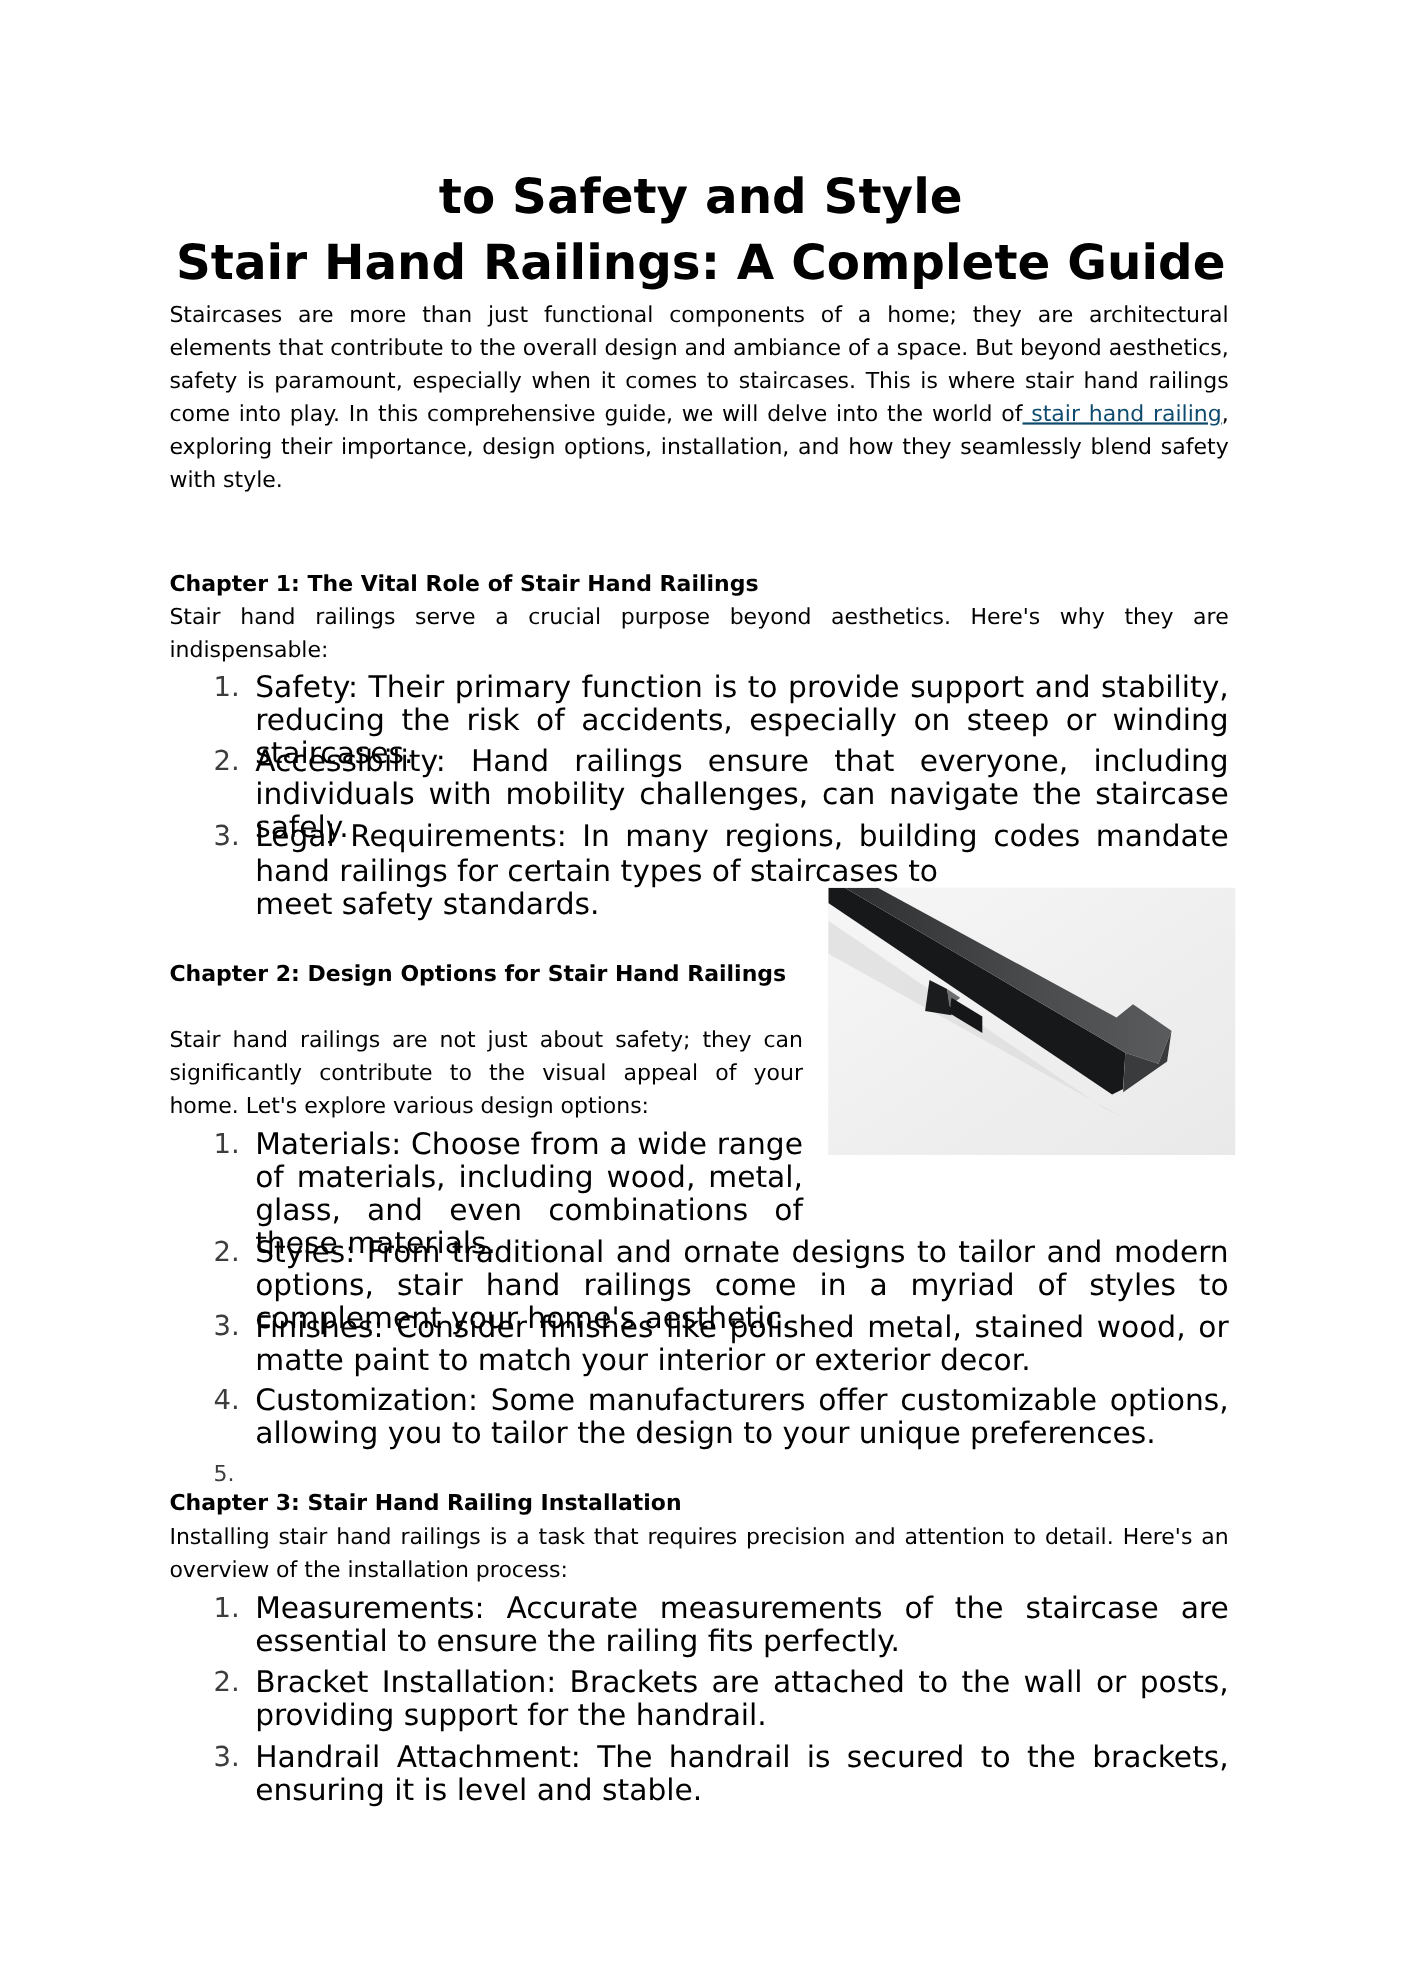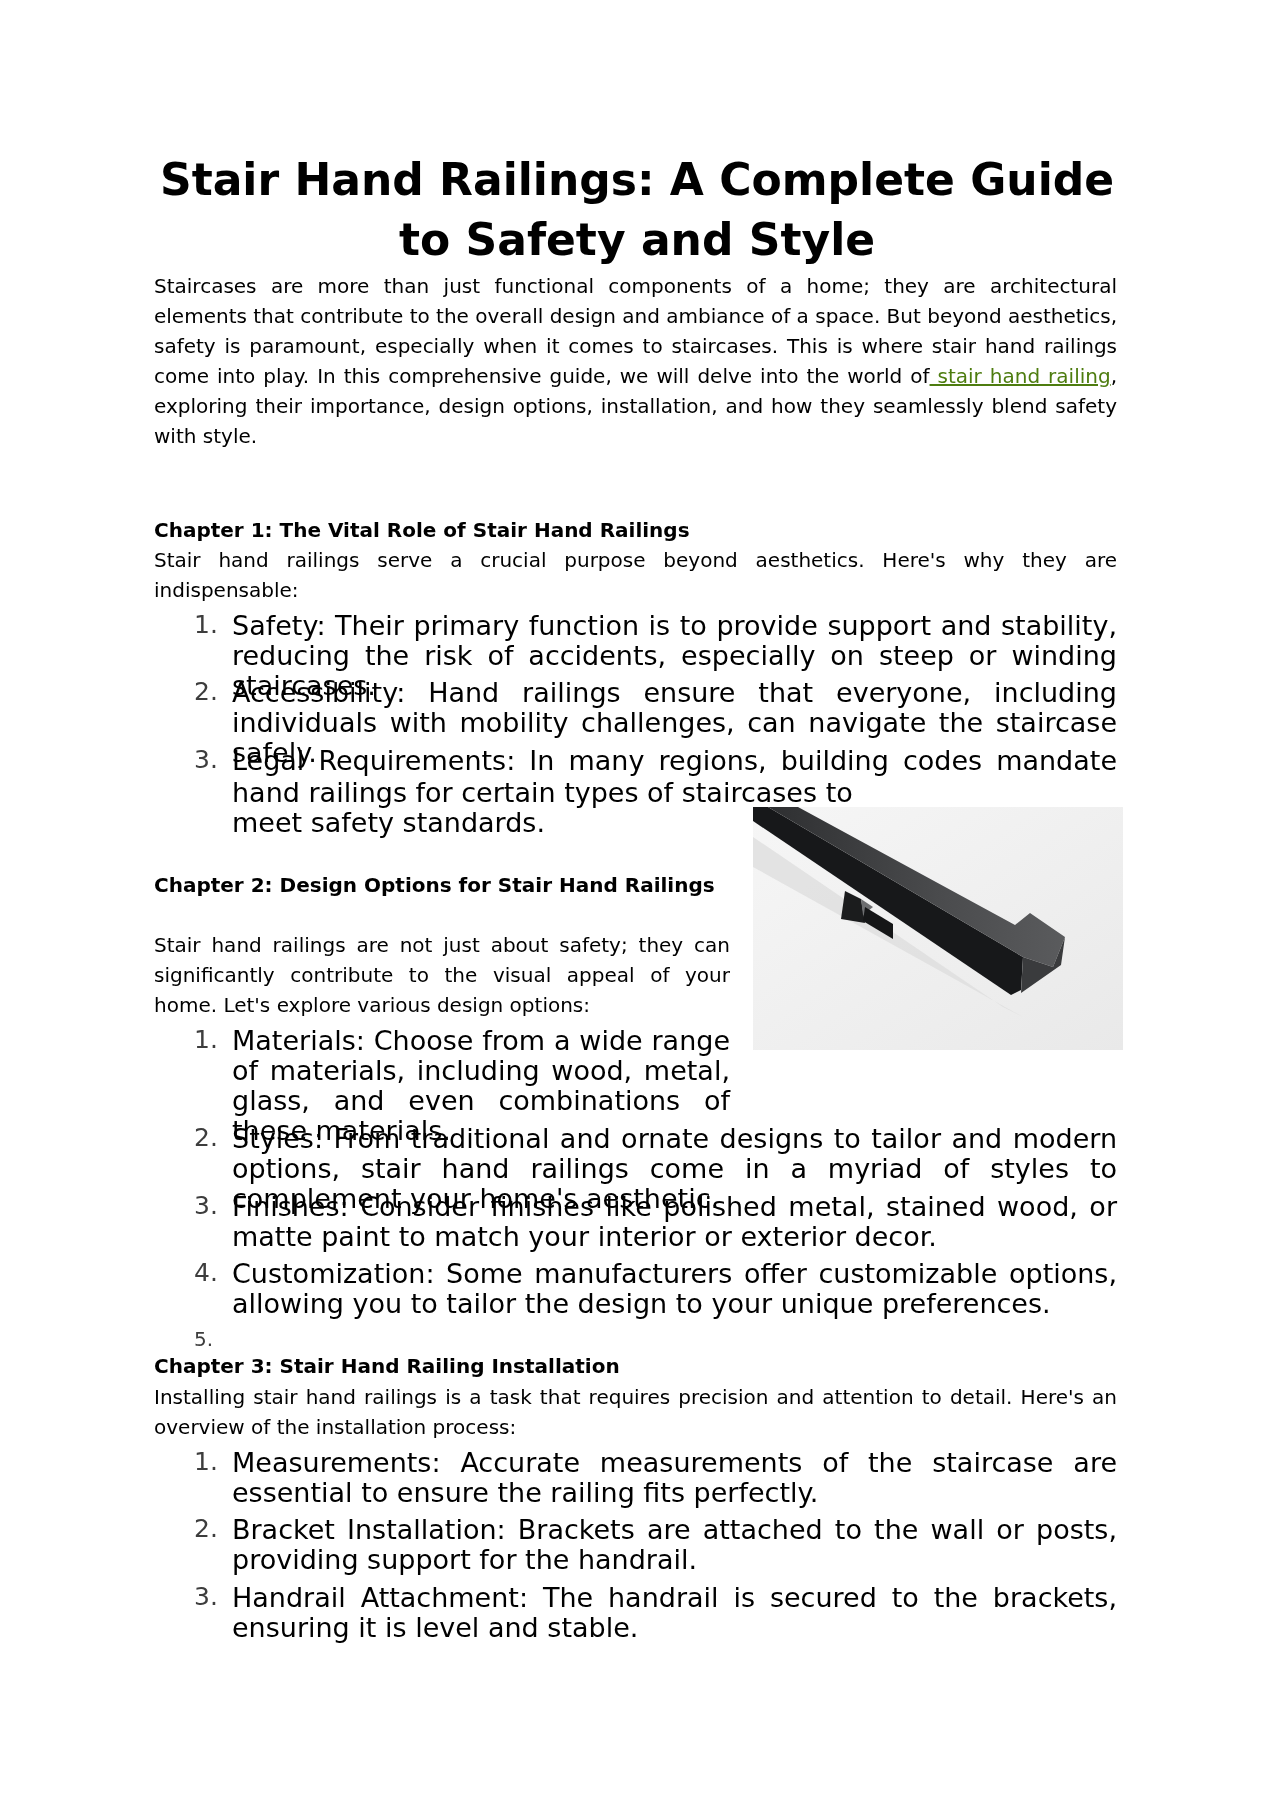--- a/index.html
+++ b/index.html
@@ -13,31 +13,31 @@
        text-align: justify; text-align-last: left; }
   .p.narrow { width: 576px; }
   .h { position: absolute; left: 0; margin: 0; font-size: 20px; font-weight: bold; line-height: 30px; }
   .h.narrow { width: 576px; text-align: justify; text-align-last: left; }
   .li { position: absolute; left: 0; width: 963px; }
   .li .num { position: absolute; left: 40px; top: -3px; font-size: 25px; line-height: 34px; color: #3d3d3d; }
   .li .txt { position: absolute; left: 78px; width: 885px; font-size: 27px; line-height: 30px;
              text-align: justify; text-align-last: left; margin: 0; }
   .li.narrow .txt { width: 498px; }
   .li .num.small { font-size: 20px; top: 0; line-height: 30px; }
-  a.link { color: #4d7c0f; }
+  a.link { color: #0c4a6e; }
   .photo { position: absolute; left: 753px; top: 807px; width: 370px; height: 243px; background: #f3f3f3; }
 </style>
 </head>
 <body>
 
 <div class="page">
 
   <h1 class="title">
+    <span>to Safety and Style</span>
     <span>Stair Hand Railings: A Complete Guide</span>
-    <span>to Safety and Style</span>
   </h1>
 
   <p class="p" style="top:271px"><span>Staircases are more than just functional components of a home; they are architectural elements that contribute to the overall design and ambiance of a space. But beyond aesthetics, safety is paramount, especially when it comes to staircases. This is where stair hand railings come into play. In this comprehensive guide, we will delve into the world of</span><a class="link" href="#"> stair hand railing</a><span>, exploring their importance, design options, installation, and how they seamlessly blend safety with style.</span></p>
 
   <h2 class="h" style="top:515px">Chapter 1: The Vital Role of Stair Hand Railings</h2>
   <p class="p" style="top:545px">Stair hand railings serve a crucial purpose beyond aesthetics. Here's why they are indispensable:</p>
 
   <div class="li" style="top:611px">
     <span class="num">1.</span>
     <p class="txt">Safety: Their primary function is to provide support and stability, reducing the risk of accidents, especially on steep or winding staircases.</p>

